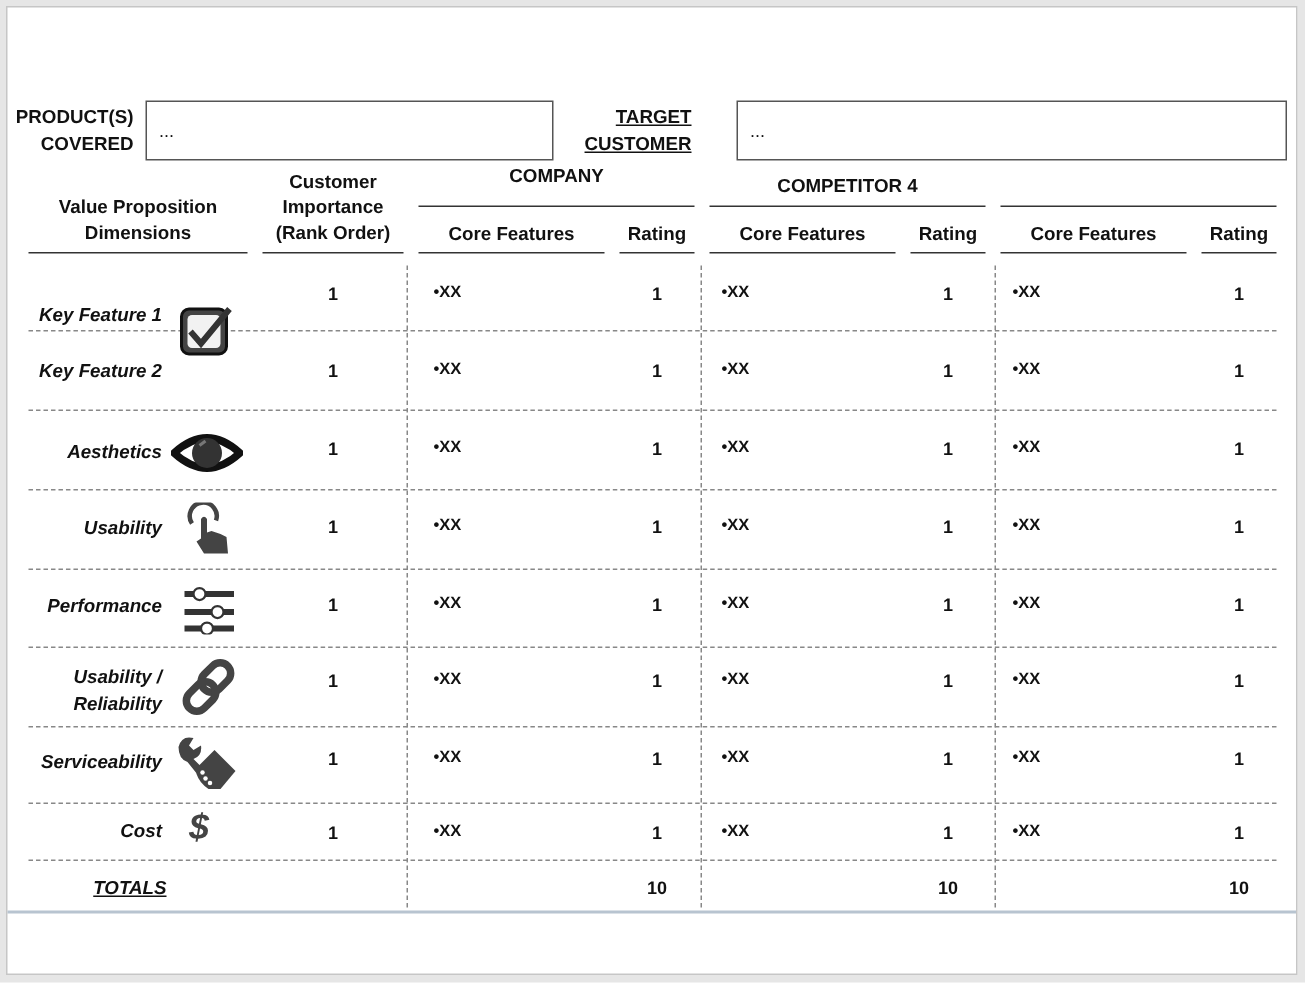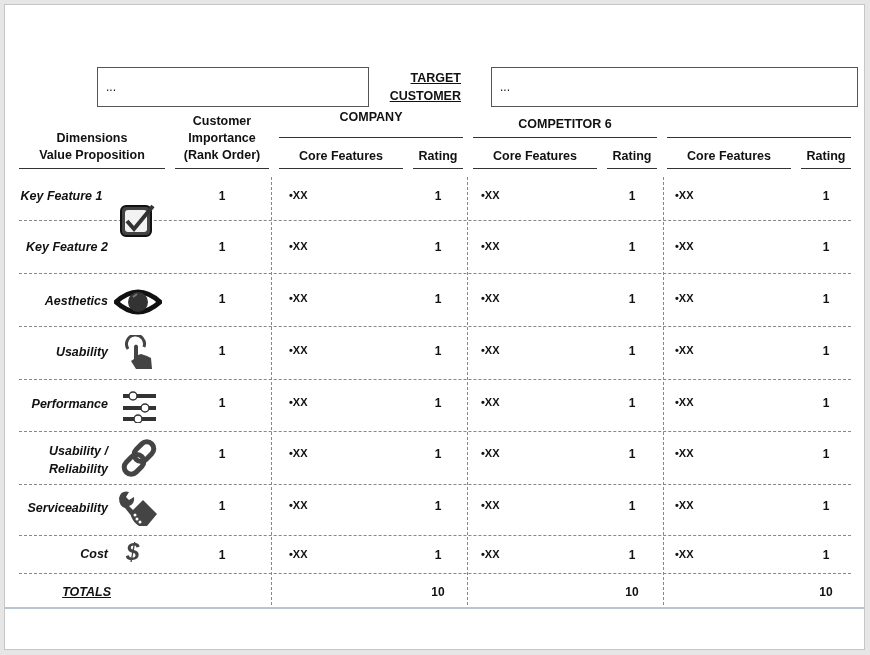--- a/index.html
+++ b/index.html
@@ -19,49 +19,53 @@
   .num { position:absolute; font-size:12px; font-weight:bold; text-align:center; }
   .feat { position:absolute; font-size:11px; font-weight:bold; font-family:Liberation Sans, sans-serif; }
   .icon { position:absolute; }
   .bottomline { position:absolute; left:0; top:602px; width:859px; border-top:2px solid #b8c4d0; }
 </style>
 </head>
 <body>
 
 <div class="page">
 
+  <div class="lbl" style="left:4px;top:64px;width:80px;">
+    <div>PRODUCT(S)</div>
+      <div>COVERED</div>
+  </div>
   <div class="box" style="left:92px;top:62px;width:272px;height:40px;">...</div>
 
   <div class="lbl" style="left:376px;top:64px;width:80px;text-decoration:underline;">
     <div>TARGET</div>
       <div>CUSTOMER</div>
   </div>
   <div class="box" style="left:486px;top:62px;width:367px;height:40px;">...</div>
 
   <div class="hdr" style="left:14px;top:125px;width:146px;">
-    <div>Dimensions</div>
-      <div>Value Proposition</div>
+    <div>Value Proposition</div>
+      <div>Dimensions</div>
   </div>
   <div class="uline" style="left:14px;top:163px;width:146px;"></div>
 
   <div class="hdr" style="left:170px;top:108px;width:94px;">
     <div>Customer</div>
       <div>Importance</div>
       <div>(Rank Order)</div>
   </div>
   <div class="uline" style="left:170px;top:163px;width:94px;"></div>
 
   <div class="hdr" style="left:274px;top:104px;width:184px;">COMPANY</div>
   <div class="uline" style="left:274px;top:132px;width:184px;"></div>
   <div class="hdr" style="left:274px;top:143px;width:124px;">Core Features</div>
   <div class="hdr" style="left:408px;top:143px;width:50px;">Rating</div>
   <div class="uline" style="left:274px;top:163px;width:124px;"></div>
   <div class="uline" style="left:408px;top:163px;width:50px;"></div>
 
-  <div class="hdr" style="left:468px;top:111px;width:184px;">COMPETITOR 6</div>
+  <div class="hdr" style="left:468px;top:111px;width:184px;">COMPETITOR 4</div>
   <div class="uline" style="left:468px;top:132px;width:184px;"></div>
   <div class="hdr" style="left:468px;top:143px;width:124px;">Core Features</div>
   <div class="hdr" style="left:602px;top:143px;width:50px;">Rating</div>
   <div class="uline" style="left:468px;top:163px;width:124px;"></div>
   <div class="uline" style="left:602px;top:163px;width:50px;"></div>
 
   <div class="uline" style="left:662px;top:132px;width:184px;"></div>
   <div class="hdr" style="left:662px;top:143px;width:124px;">Core Features</div>
   <div class="hdr" style="left:796px;top:143px;width:50px;">Rating</div>
   <div class="uline" style="left:662px;top:163px;width:124px;"></div>
@@ -74,21 +78,21 @@
   <div class="hline" style="top:215px;"></div>
   <div class="hline" style="top:268px;"></div>
   <div class="hline" style="top:321px;"></div>
   <div class="hline" style="top:374px;"></div>
   <div class="hline" style="top:426px;"></div>
   <div class="hline" style="top:479px;"></div>
   <div class="hline" style="top:530px;"></div>
   <div class="hline" style="top:568px;"></div>
 
   <div>
-    <div class="dim" style="left:10px;top:182px;width:93px;text-align:center;">Key Feature 1</div>
+    <div class="dim" style="left:10px;top:196px;width:93px;">Key Feature 1</div>
     <div class="icon" style="left:114px;top:197px;">
       <svg width="38" height="38" viewBox="0 0 38 38">
           <rect x="2" y="4" width="30" height="30" rx="5" fill="#444" stroke="#111" stroke-width="2"></rect>
           <rect x="6" y="8" width="22" height="22" rx="3" fill="#f2f2f2"></rect>
           <path d="M8 19 L15 27 L34 4" stroke="#333" stroke-width="4" fill="none"></path>
         </svg>
     </div>
     <div class="num" style="left:170px;top:184px;width:94px;">1</div>
     <div class="feat" style="left:284px;top:184px;">•XX</div>
     <div class="num" style="left:408px;top:184px;width:50px;">1</div>

